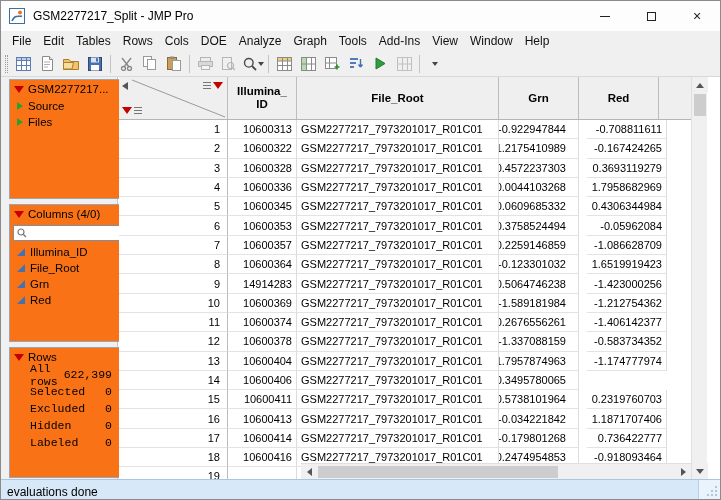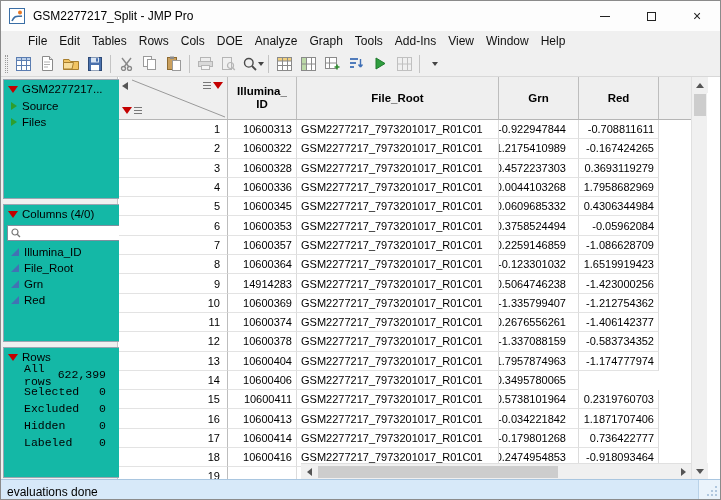--- a/index.html
+++ b/index.html
@@ -11,36 +11,36 @@
   .titlebar { position:absolute; top:0; left:0; right:0; height:30px; background:#fdfdfd; display:flex; align-items:center; }
   .app-icon { margin-left:8px; width:16px; height:16px; }
   .title-text { margin-left:8px; font-size:12px; color:#000; }
   .win-controls { margin-left:auto; display:flex; height:30px; }
   .win-btn { width:46px; height:30px; display:flex; align-items:center; justify-content:center; color:#222; }
   .min-glyph { width:10px; height:1px; background:#222; }
   .max-glyph { width:9px; height:9px; border:1px solid #222; }
   .close-glyph { font-size:14px; line-height:14px; color:#222; }
 
   
-  .menubar { position:absolute; top:30px; left:0; right:0; height:20px; background:#f0f0f0; display:flex; align-items:center; padding-left:21px; }
+  .menubar { position:absolute; top:30px; left:0; right:0; height:20px; background:#f0f0f0; display:flex; align-items:center; padding-left:5px; }
   .mi { font-size:12px; color:#111; padding:2px 6px; }
 
   
   .toolbar { position:absolute; top:50px; left:0; right:0; height:26px; background:#f0f0f0; border-bottom:1px solid #d8d8d8; display:flex; align-items:center; padding-left:3px; }
   .tb-grip { width:3px; height:18px; border-left:1px dotted #9a9a9a; border-right:1px dotted #9a9a9a; margin:0 3px 0 1px; }
   .tb-btn { width:24px; height:22px; display:flex; align-items:center; justify-content:center; gap:1px; }
   .tb-sep { width:1px; height:18px; background:#c4c4c4; margin:0 3px; }
   .caret { width:0; height:0; border-left:3px solid transparent; border-right:3px solid transparent; border-top:4px solid #444; }
 
   
   .content { position:absolute; top:76px; left:0; right:0; bottom:20px; background:#fff; }
 
   
   .sidebar { position:absolute; left:0; top:0; width:117px; height:100%; background:#f0f0f0; border-right:1px solid #c6c6c6; }
-  .panel { position:absolute; left:2px; width:124px; background:#14b8a6; border:1px solid #9aa5b1; overflow:hidden; }
+  .panel { position:absolute; left:8px; width:124px; background:#f97316; border:1px solid #9aa5b1; overflow:hidden; }
   .panel-hdr { height:18px; display:flex; align-items:center; gap:4px; padding:0 4px; }
   .panel-hdr-label { font-size:11.5px; color:#000; white-space:nowrap; overflow:hidden; }
   .red-tri { width:0; height:0; border-left:5px solid transparent; border-right:5px solid transparent; border-top:7px solid #c40000; }
   .p-item { height:16px; display:flex; align-items:center; gap:5px; padding-left:7px; font-size:11.5px; color:#000; }
   .green-tri { width:0; height:0; border-top:4px solid transparent; border-bottom:4px solid transparent; border-left:6px solid #2e9e2e; }
   .blue-tri { width:0; height:0; border-bottom:8px solid #4272b4; border-left:8px solid transparent; }
   .search-box { margin:2px 3px 3px 3px; height:16px; border:1px solid #7f8f9f; background:#fff; display:flex; align-items:center; padding-left:3px; gap:3px; }
   .search-box input { border:none; outline:none; width:84px; font-size:11px; font-family:"Liberation Sans",sans-serif; }
   .stat-row { height:17px; display:flex; align-items:center; padding:0 20px; font-size:11.5px; color:#000;font-family:Liberation Mono, monospace; }
   .stat-label { flex:1; }
@@ -61,21 +61,21 @@
   .cols-menu { right:4px; top:5px; }
   .rows-menu { left:3px; bottom:5px; }
 
   .tbody { position:relative; height:359px; overflow:hidden; background:#fff; }
   .trow { display:flex; height:19.3px; }
   .tcell { border-right:1px solid #dcdcdc; border-bottom:1px solid #e3e3e3; font-size:11px; color:#000; display:flex; align-items:center; overflow:hidden; white-space:nowrap; }
   .c-num { width:109px; justify-content:flex-end; padding-right:7px; border-right:1px solid #bdbdbd; }
   .c-id { width:69px; justify-content:flex-end; padding-right:4px; }
   .c-file { width:202px; padding-left:4px; }
   .c-grn { width:80px; justify-content:flex-end; padding-right:12px; }
-  .c-red { width:80px; justify-content:flex-end; padding-right:4px; }
+  .c-red { width:80px; justify-content:flex-end; padding-right:4px;margin-left:8px; }
   .c-fill { flex:1; border-right:none; border-bottom:none; }
 
   
   .hscroll { position:absolute; left:182px; bottom:0; width:390px; height:16px; background:#f0f0f0; display:flex; align-items:center; border-top:1px solid #e0e0e0; }
   .vscroll { position:absolute; left:690px; top:0; width:16px; height:100%; background:#f0f0f0; border-left:1px solid #e0e0e0; }
   .sb-btn { width:16px; height:16px; display:flex; align-items:center; justify-content:center; background:#f0f0f0; }
   .sb-thumb-h { width:240px; height:12px; background:#cdcdcd; margin:0 1px; }
   .sb-thumb-v { position:absolute; left:2px; top:17px; width:12px; height:22px; background:#cdcdcd; }
   .arr-l { width:0;height:0;border-top:4px solid transparent;border-bottom:4px solid transparent;border-right:5px solid #555; }
   .arr-r { width:0;height:0;border-top:4px solid transparent;border-bottom:4px solid transparent;border-left:5px solid #555; }
@@ -440,21 +440,21 @@
             <div class="tcell c-id">14914283</div>
             <div class="tcell c-file">GSM2277217_7973201017_R01C01</div>
             <div class="tcell c-grn">0.5064746238</div>
             <div class="tcell c-red">-1.423000256</div>
             <div class="tcell c-fill"></div>
           </div>
           <div class="trow">
             <div class="tcell c-num">10</div>
             <div class="tcell c-id">10600369</div>
             <div class="tcell c-file">GSM2277217_7973201017_R01C01</div>
-            <div class="tcell c-grn">-1.335799407</div>
+            <div class="tcell c-grn">-1.589181984</div>
             <div class="tcell c-red">-1.212754362</div>
             <div class="tcell c-fill"></div>
           </div>
           <div class="trow">
             <div class="tcell c-num">11</div>
             <div class="tcell c-id">10600374</div>
             <div class="tcell c-file">GSM2277217_7973201017_R01C01</div>
             <div class="tcell c-grn">0.2676556261</div>
             <div class="tcell c-red">-1.406142377</div>
             <div class="tcell c-fill"></div>

